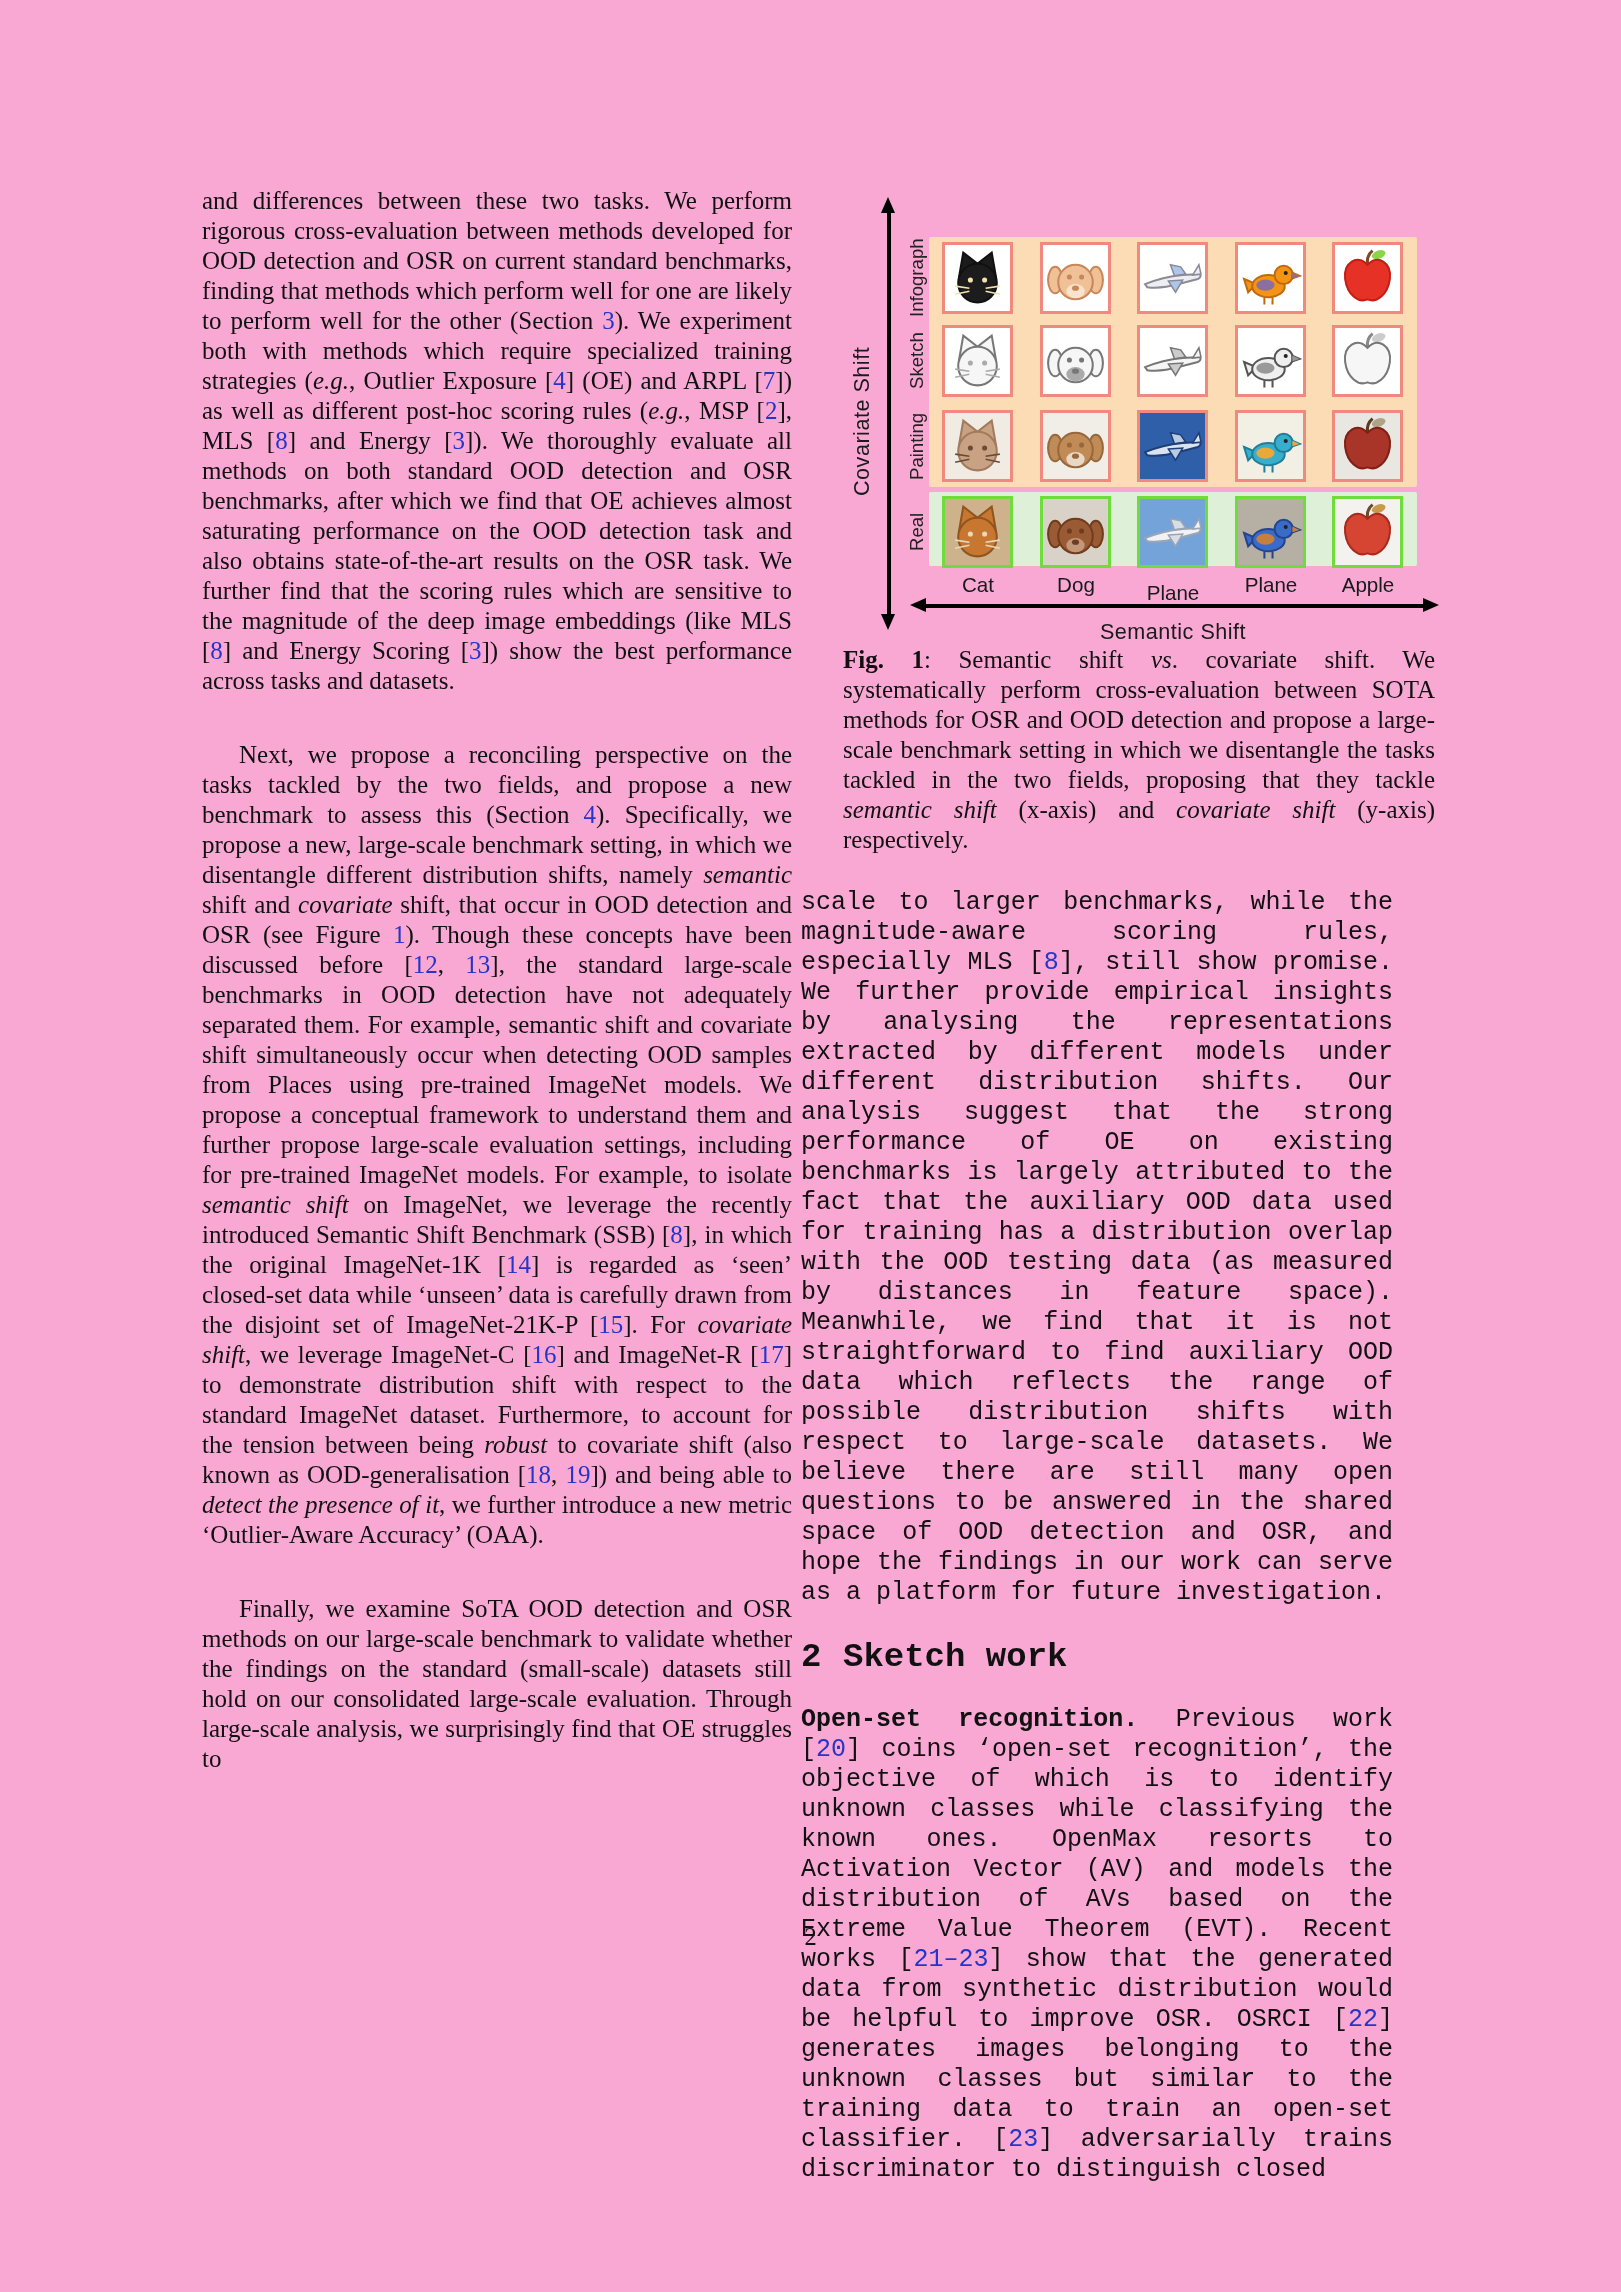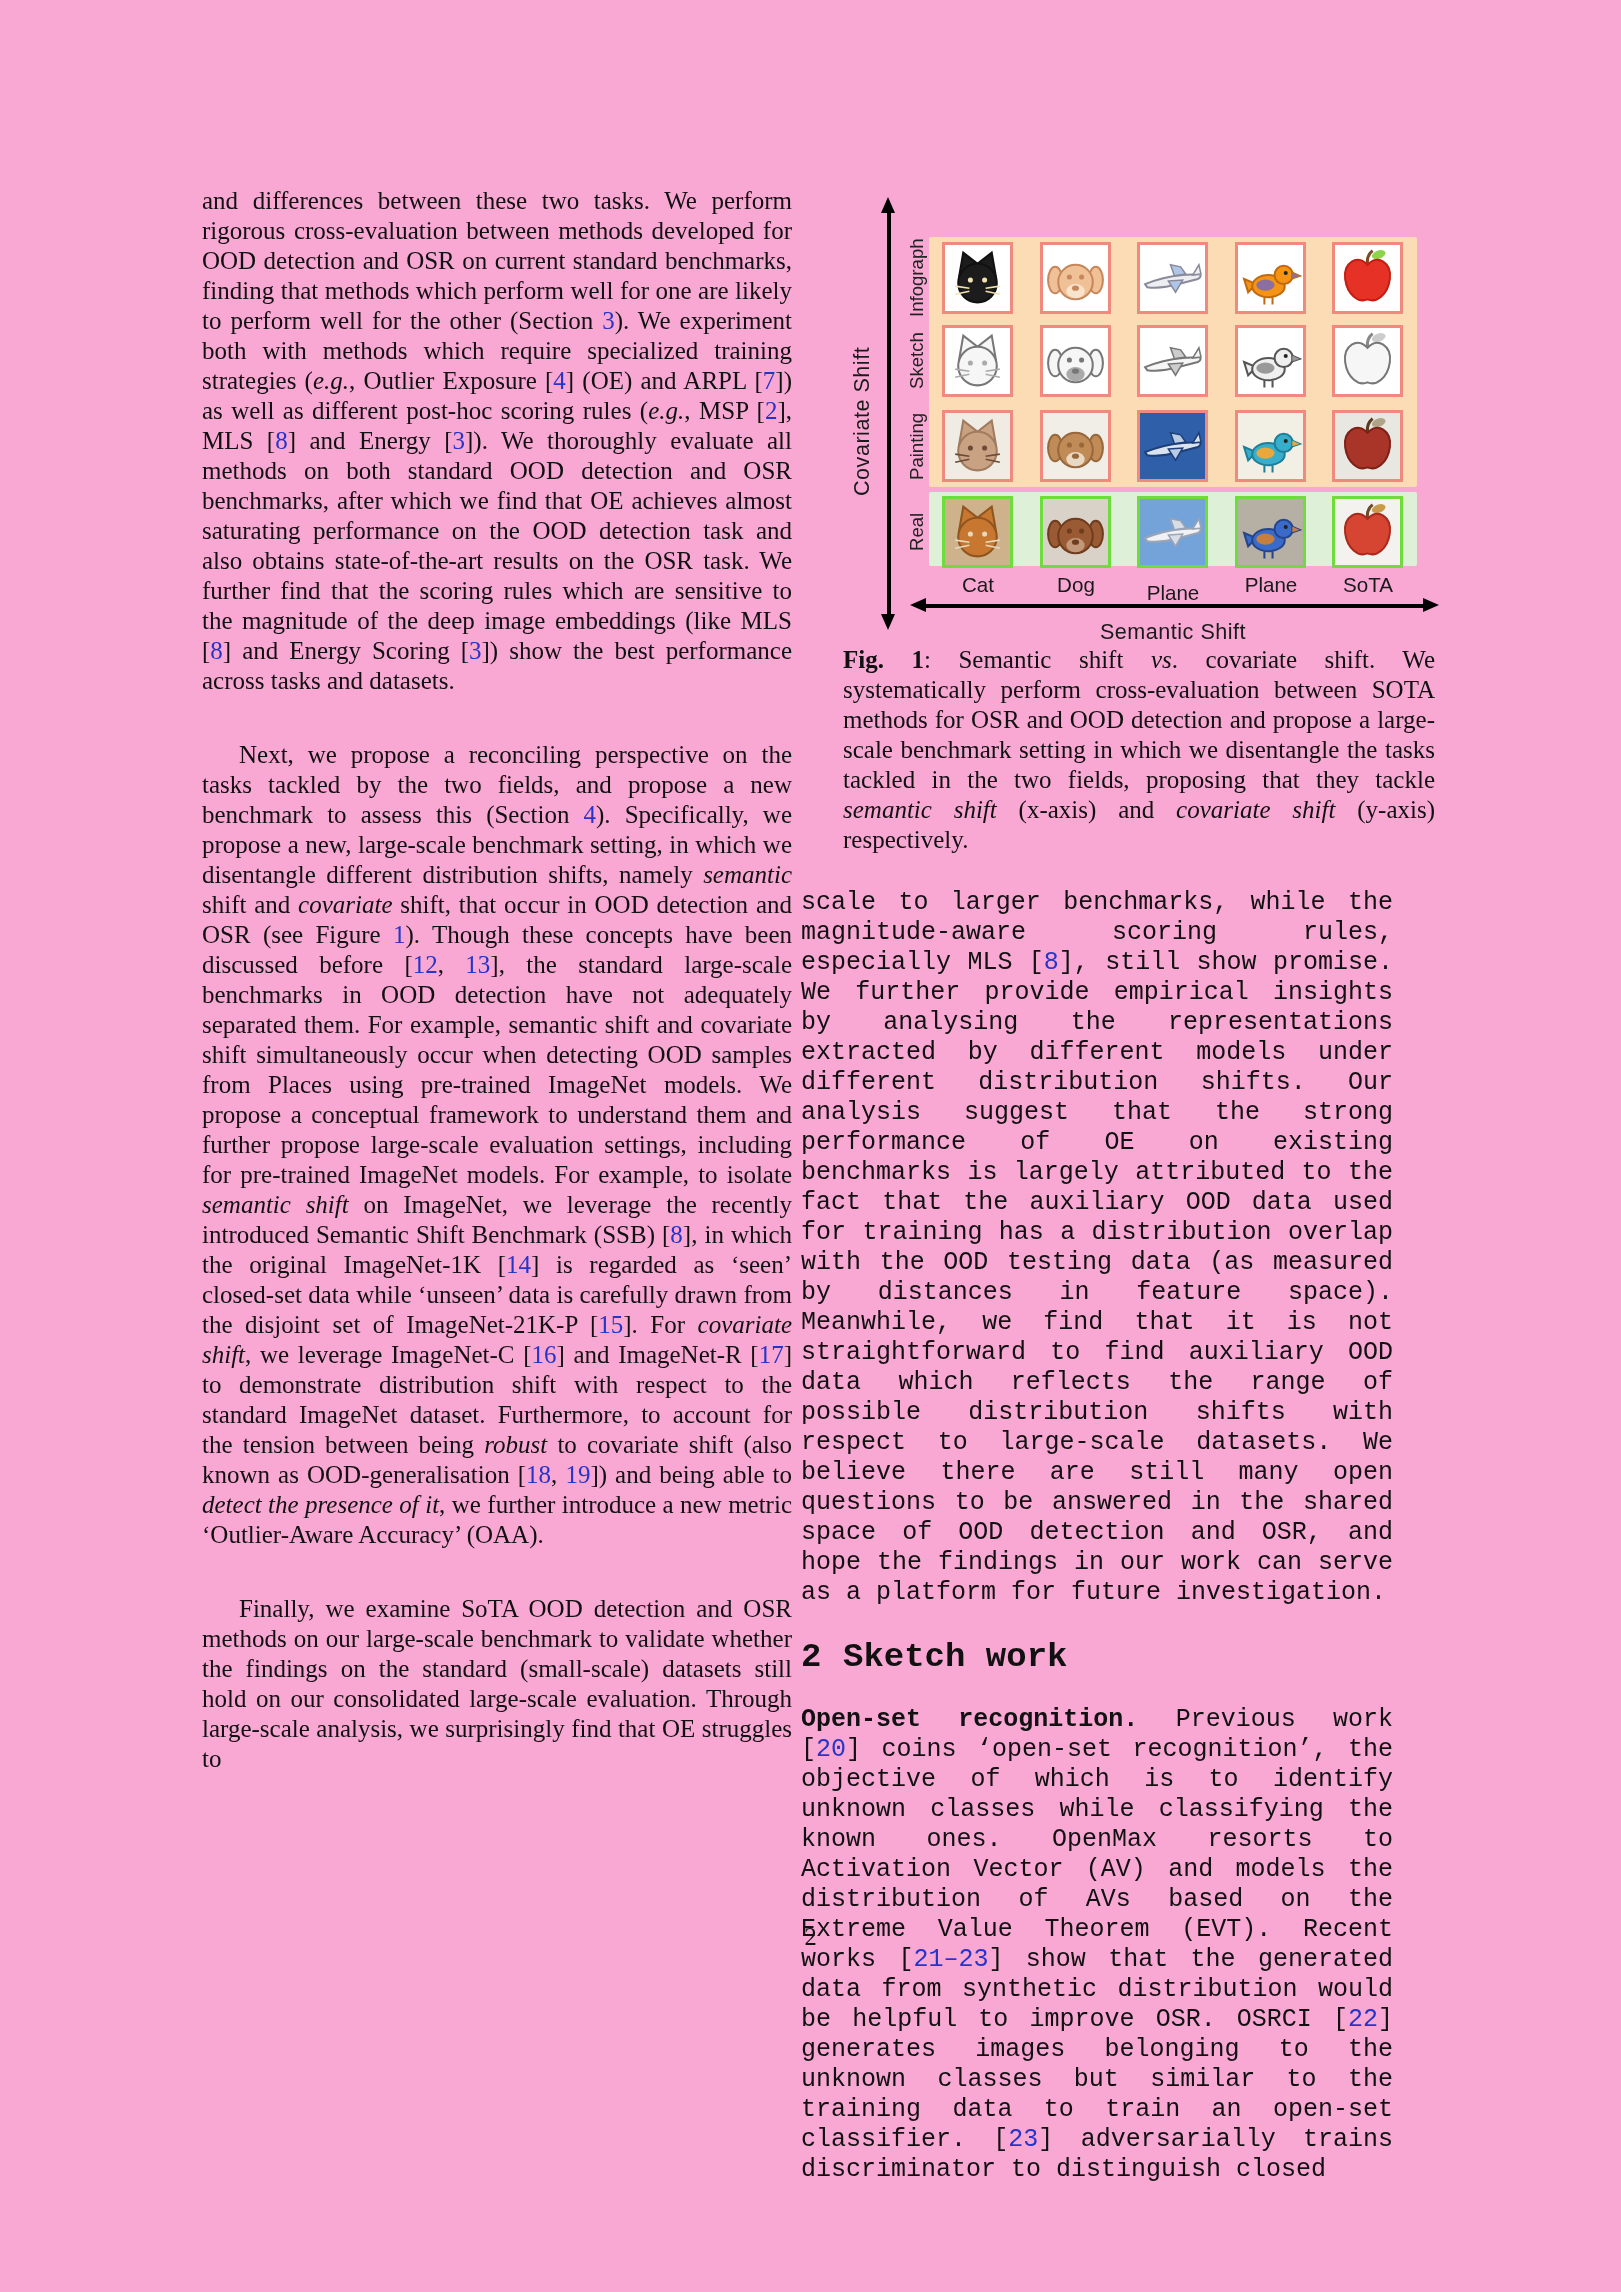--- a/index.html
+++ b/index.html
@@ -269,21 +269,21 @@
           <svg viewBox="0 0 64 64" xmlns="http://www.w3.org/2000/svg">
             <path d="M32 18 Q31 10 37 5" stroke="#6B4A2A" stroke-width="3" fill="none"></path>
             <ellipse cx="43" cy="9" rx="7" ry="4" fill="#C89A4A" transform="rotate(-20 43 9)"></ellipse>
             <path d="M32 19 C22 8 8 17 10 33 C12 48 23 57 32 53 C41 57 52 48 54 33 C56 17 42 8 32 19 Z" fill="#D64532" stroke="#A82A1C" stroke-width="2"></path>
           </svg>
         </div>
         <div class="collabel fig-sans" style="left:73px; top:382px;">Cat</div>
         <div class="collabel fig-sans" style="left:171px; top:382px;">Dog</div>
         <div class="collabel fig-sans" style="left:268px; top:382px;margin-top:8px;">Plane</div>
         <div class="collabel fig-sans" style="left:366px; top:382px;">Plane</div>
-        <div class="collabel fig-sans" style="left:463px; top:382px;">SoTA</div>
+        <div class="collabel fig-sans" style="left:463px; top:382px;">Apple</div>
       </div>
 
     <div>
       <i class="ah left" style="left:59px; top:407px;"></i>
       <i class="arrow-line" style="left:73px; top:413px; width:502px; height:3.9px;"></i>
       <i class="ah right" style="left:572px; top:407px;"></i>
     </div>
 
     <div class="xaxis-label fig-sans">Semantic Shift</div>
   </div>

